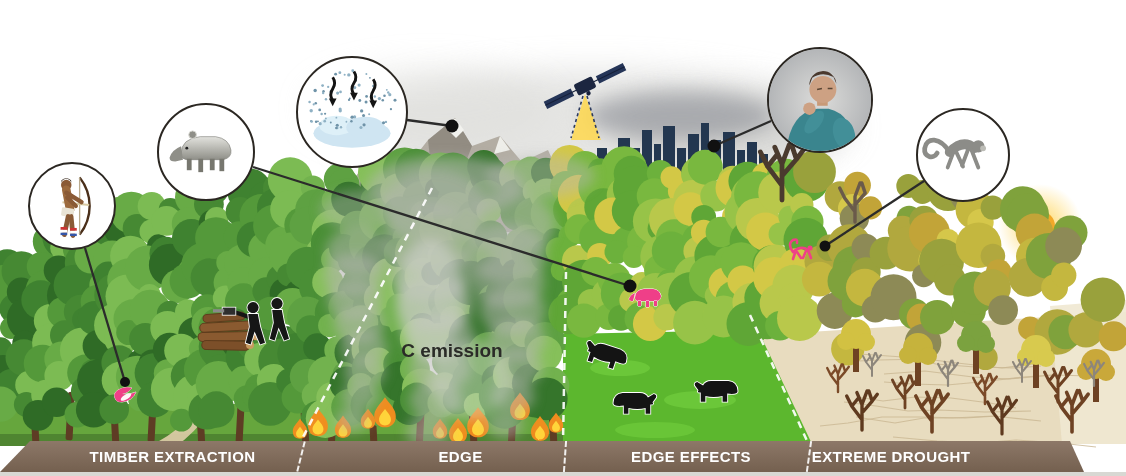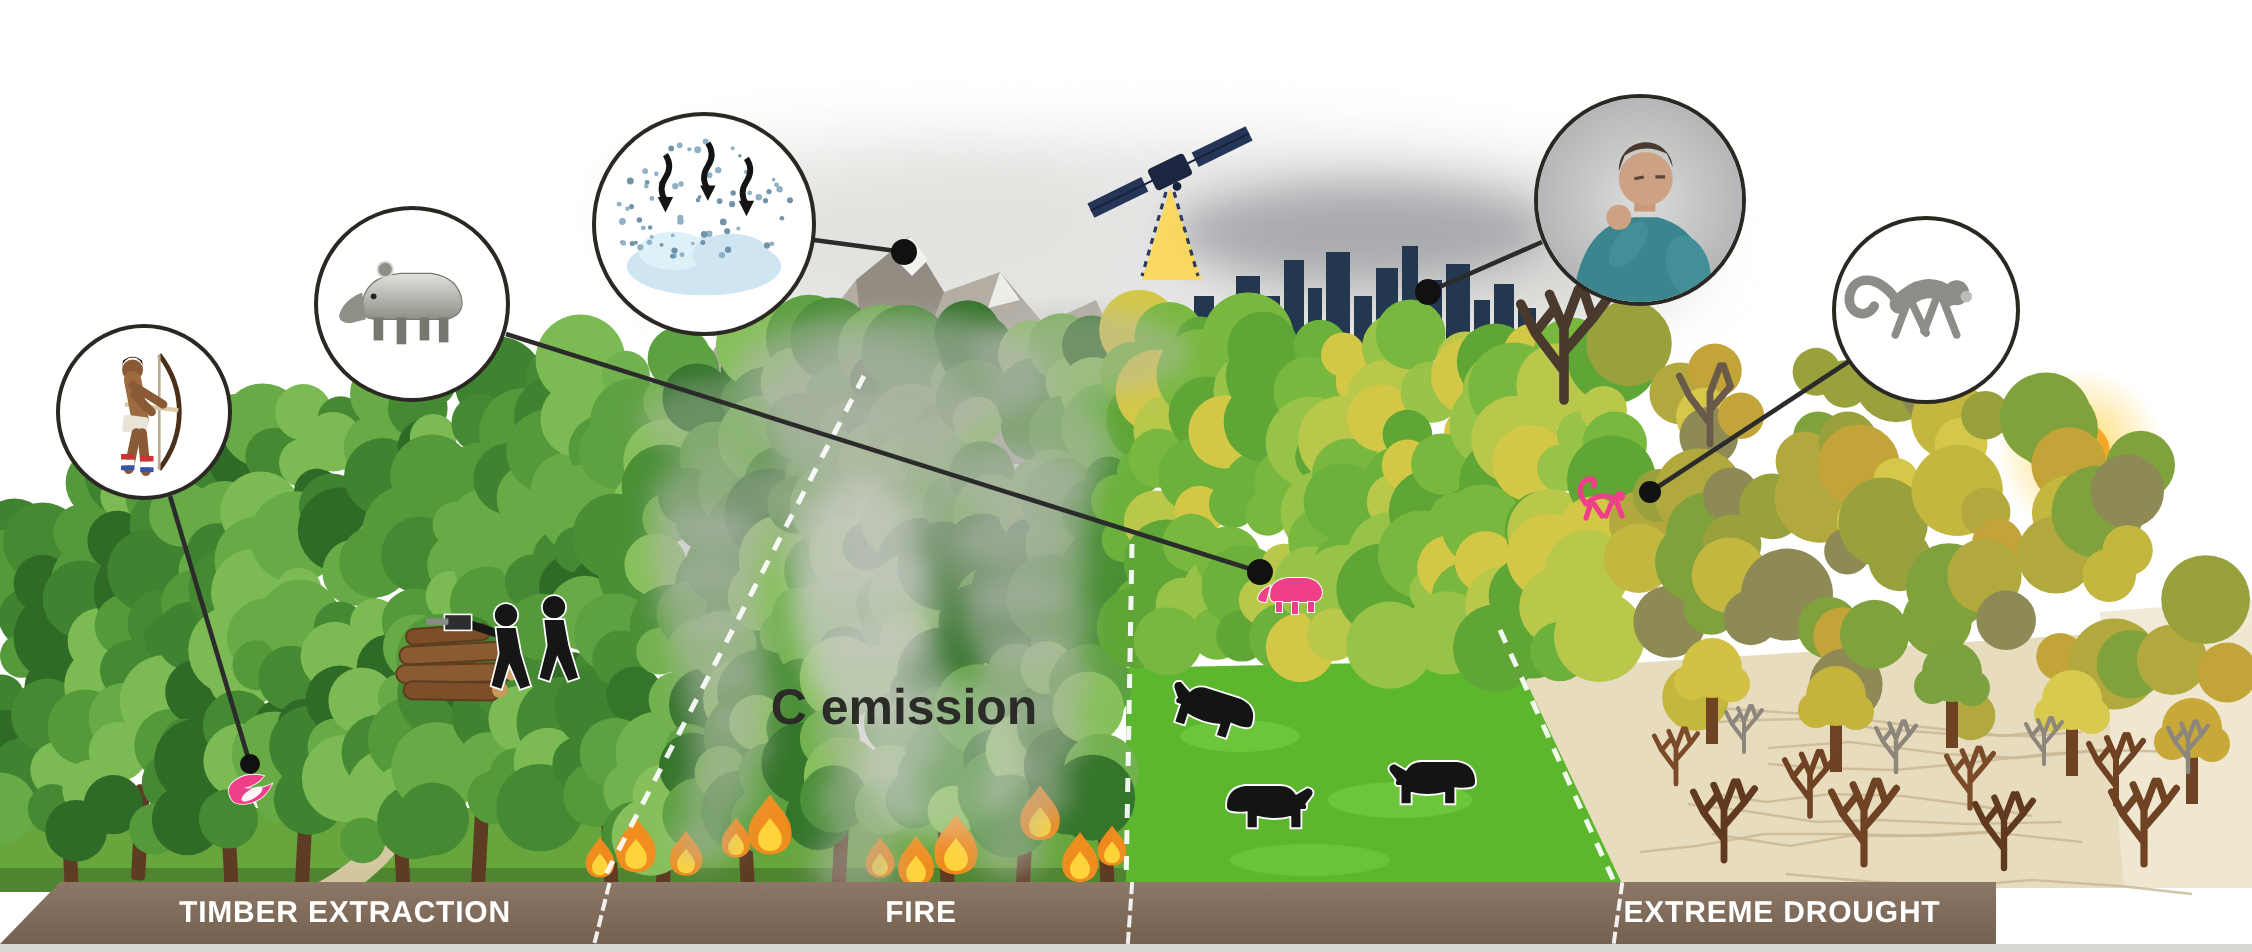--- a/index.html
+++ b/index.html
@@ -4,36 +4,36 @@
 <style>
   html,body{margin:0;padding:0;background:#fff;font-family:"Liberation Sans",sans-serif;}
   .stage{position:relative;width:1126px;height:476px;overflow:hidden;background:#ffffff;}
   .callout{position:absolute;border-radius:50%;border:2.5px solid #2b2722;background:#fff;overflow:hidden;box-sizing:border-box;}
   .callout svg{display:block;width:100%;height:100%;}
   #callout-hunter{left:28px;top:162px;width:88px;height:88px;}
   #callout-tapir{left:157px;top:103px;width:98px;height:98px;}
   #callout-cloud{left:296px;top:56px;width:112px;height:112px;}
   #callout-cough{left:767px;top:47px;width:106px;height:106px;background:#c6c8c9;}
   #callout-monkey{left:916px;top:108px;width:94px;height:94px;}
-  .banner{position:absolute;left:0;top:441px;width:998px;height:31px;
+  .banner{position:absolute;left:0;top:441px;width:1126px;height:31px;
     background:linear-gradient(#8d7868,#74604f);
     clip-path:polygon(30px 0,1070px 0,1084px 100%,0 100%);}
   .zlabel{position:absolute;top:0;height:31px;line-height:31px;font-weight:700;font-size:15px;
     color:#fff;text-align:center;letter-spacing:.4px;white-space:nowrap;}
   .zl0{left:60px;width:225px;}
   .zl1{left:348px;width:225px;}
   .zl2{left:580px;width:222px;}
   .zl3{left:780px;width:222px;}
   .bsep{position:absolute;top:0;height:31px;width:0;border-left:2px dashed #fff;opacity:.9;}
   .bs0{left:300px;transform:rotate(14deg);}
   .bs1{left:564px;transform:rotate(4deg);}
   .bs2{left:808px;transform:rotate(8deg);}
   .under-strip{position:absolute;left:0;top:472px;width:1126px;height:4px;background:#d8d8d3;}
   .c-emission{position:absolute;left:372px;top:340px;width:160px;text-align:center;
-    font-weight:700;font-size:25px;color:#2b2b28;}
+    font-weight:700;font-size:19px;color:#2b2b28;}
 </style>
 </head>
 <body>
 
 <div class="stage">
 
 <svg id="scene" width="1126" height="476" viewBox="0 0 1126 476">
   <defs>
     <filter id="b7" x="-60%" y="-60%" width="220%" height="220%">
           <feGaussianBlur stdDeviation="6"></feGaussianBlur>
@@ -1016,21 +1016,22 @@
     <circle cx="68" cy="40" r="3" fill="#bcbcb6"></circle>
   </svg>
 </div>
 
 
 <div class="c-emission">C emission</div>
 
 
 <div class="banner">
   <span class="zlabel zl0">TIMBER EXTRACTION</span>
-  <span class="zlabel zl1">FIRE</span>
+  <span class="zlabel zl1">EDGE</span>
+  <span class="zlabel zl2">EDGE EFFECTS</span>
   <span class="zlabel zl3">EXTREME DROUGHT</span>
   <span class="bsep bs0"></span>
   <span class="bsep bs1"></span>
   <span class="bsep bs2"></span>
 </div>
 <div class="under-strip"></div>
 
 </div>
 
 </body></html>

